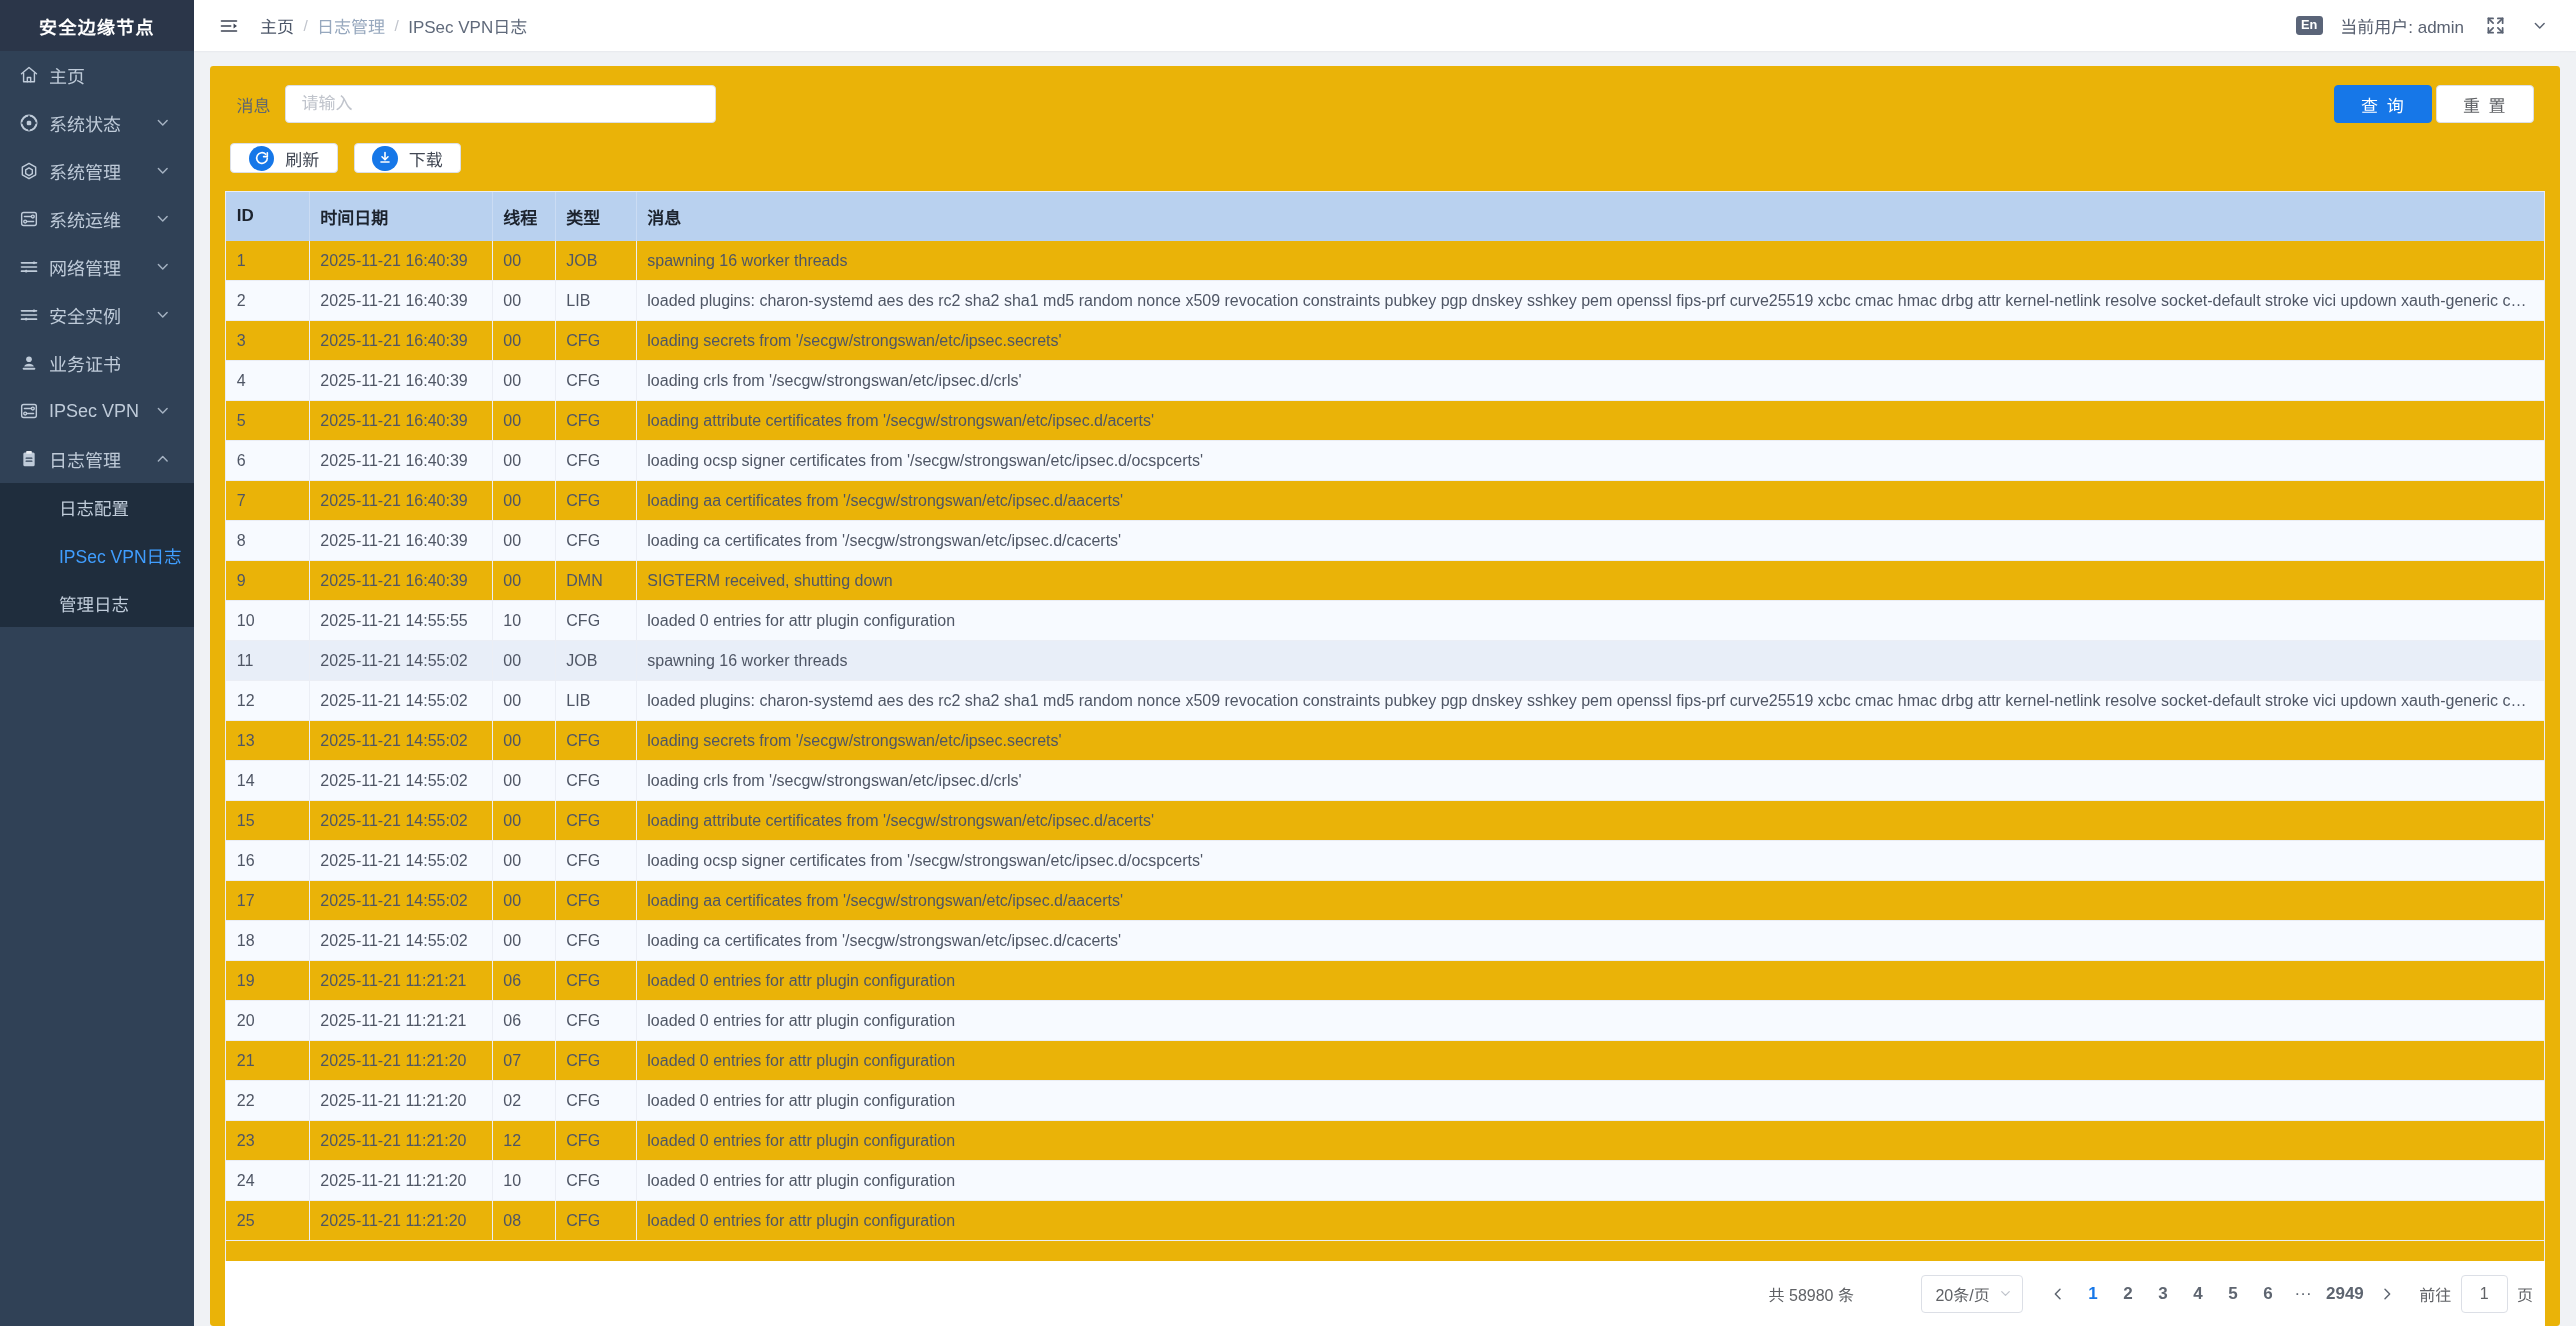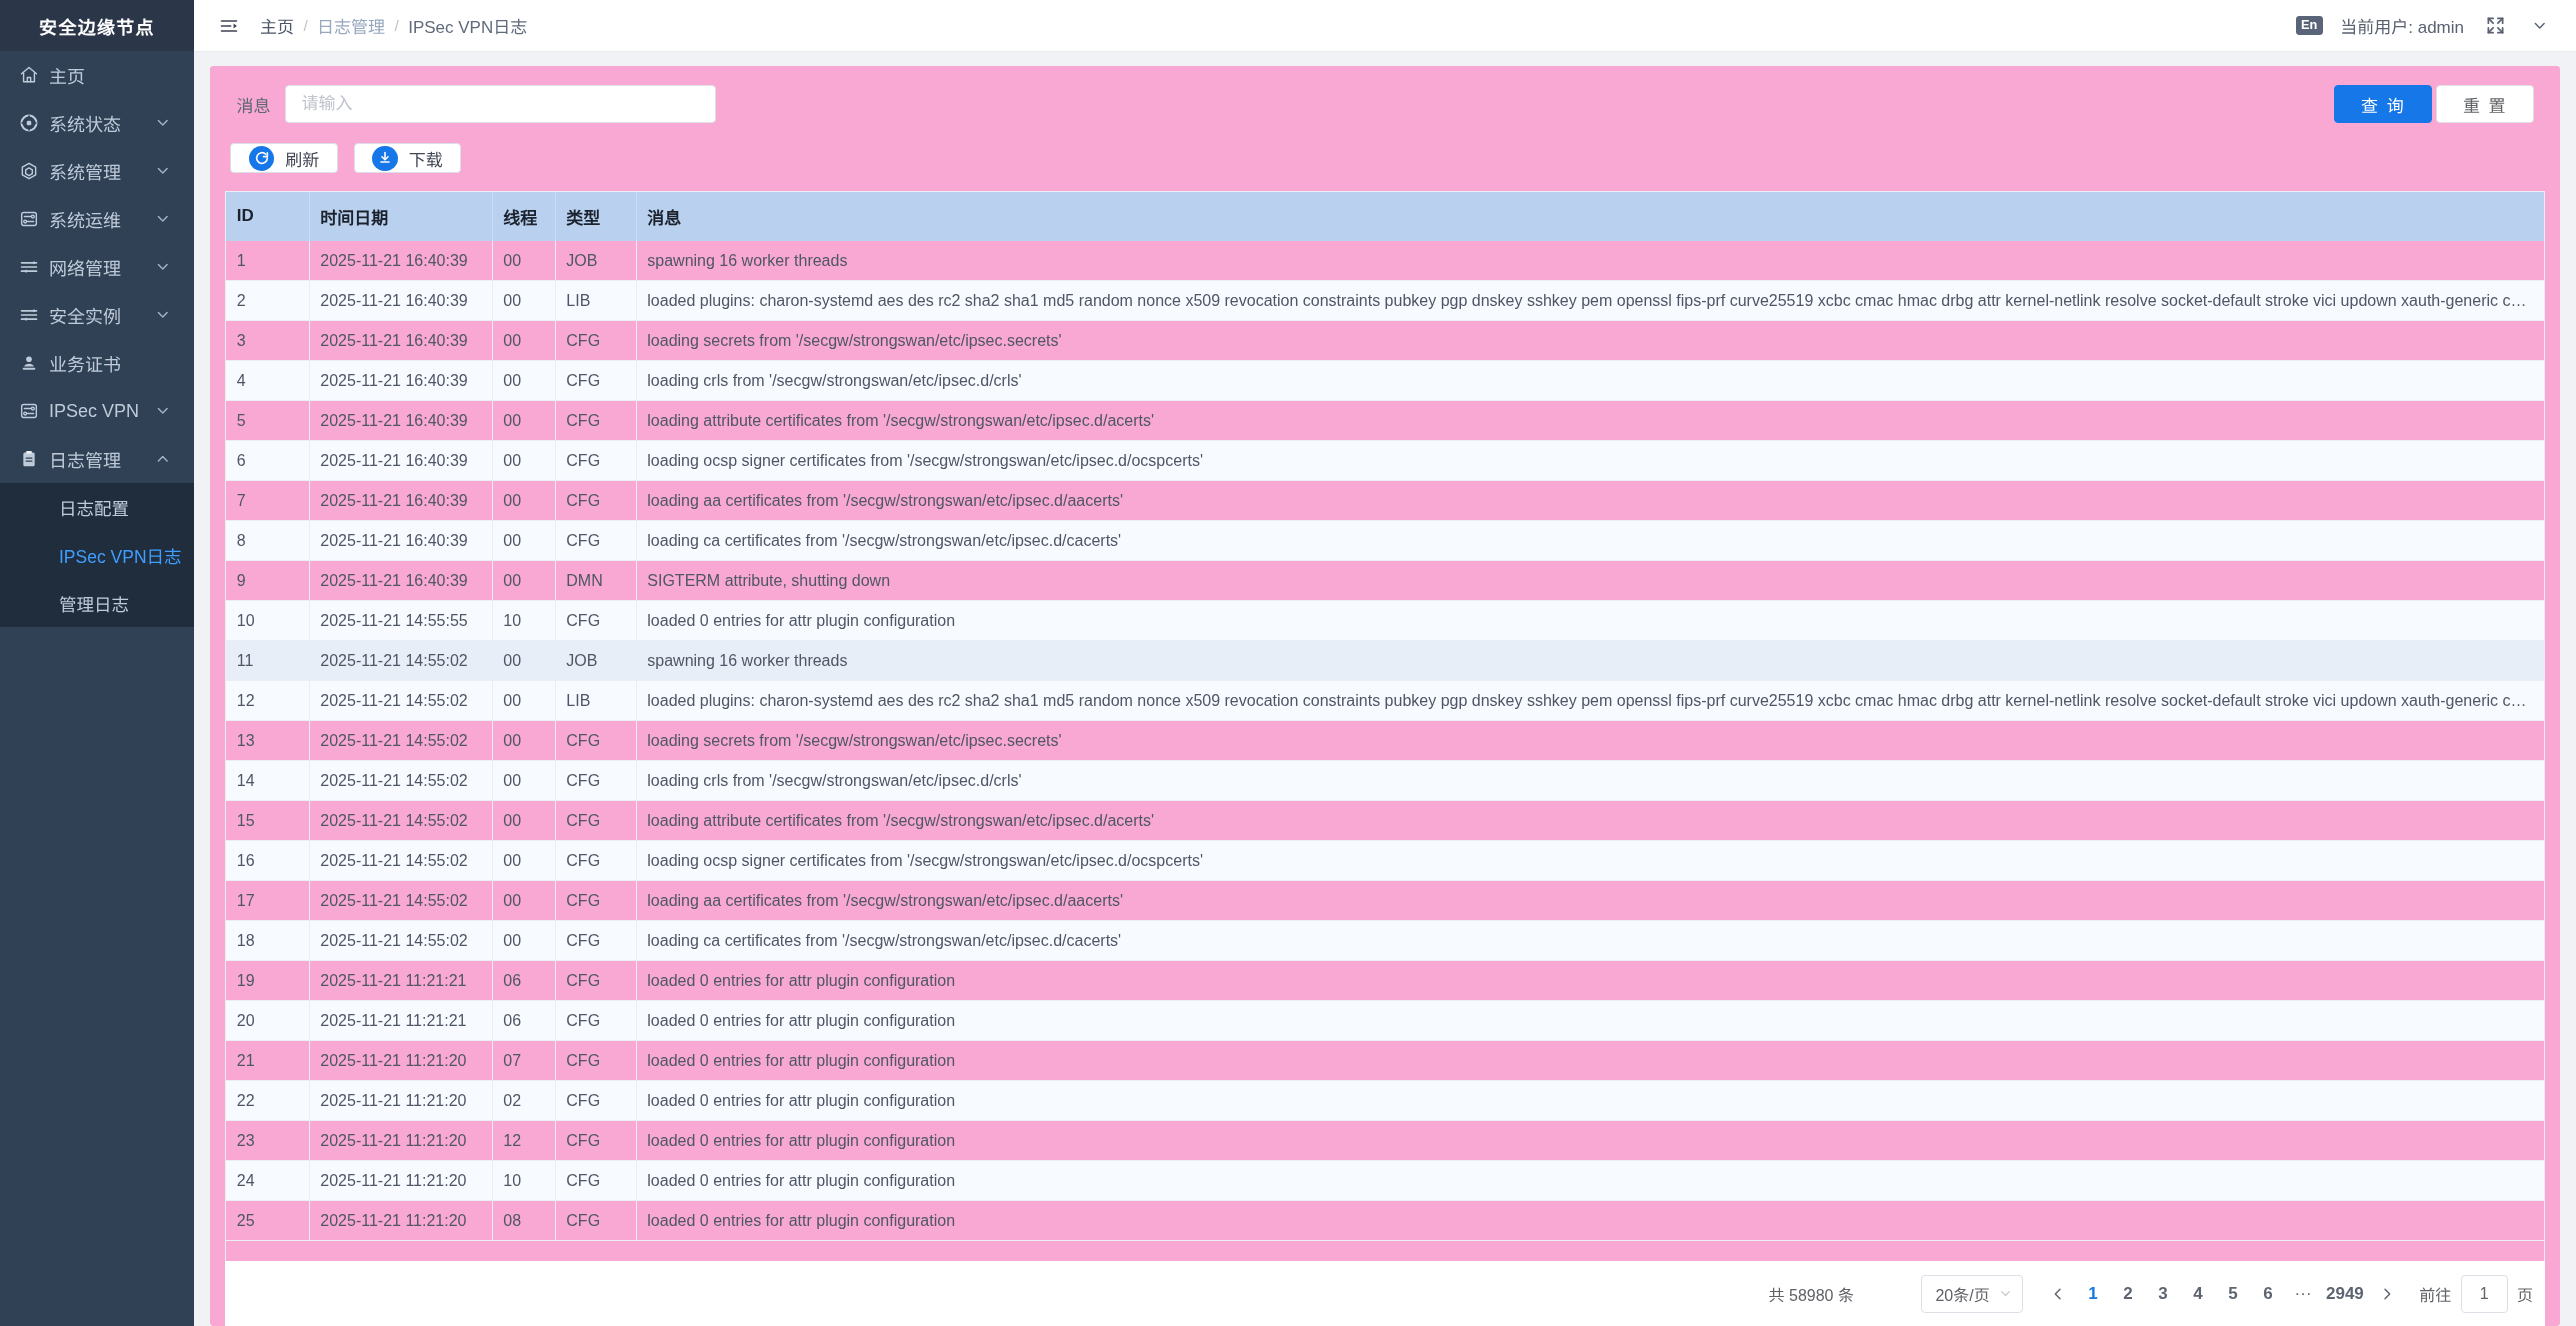--- a/index.html
+++ b/index.html
@@ -59,21 +59,21 @@
   .topbar-right { margin-left: auto; display: flex; align-items: center; gap: 17.5px; }
   .lang-badge {
     background: #5a6478; color: #fff; font-size: 12.8px; font-weight: 700;
     border-radius: 3.4px; padding: 2.7px 5.4px; line-height: 1; cursor: pointer;
   }
   .cur-user { color: #5a6272; font-size: 17px; white-space: nowrap; }
   .icon-btn { width: 27px; height: 27px; display: flex; align-items: center; justify-content: center; cursor: pointer; color: #5a6272; }
 
   .content { flex: 1; padding: 15px 16px 0 16px; min-height: 0; display: flex; flex-direction: column; }
   .panel {
-    background: #f9a8d4; border-radius: 3.4px; flex: 1;
+    background: #eab308; border-radius: 3.4px; flex: 1;
     display: flex; flex-direction: column; min-height: 0;
     padding: 0 15px; position: relative;
   }
 
   
   .search-row { display: flex; align-items: center; padding: 19px 5.4px 15px 5.4px; }
   .form-label { font-size: 17px; color: #5e6672; margin-right: 15px; width: 40px; text-align: right; }
   .text-input {
     width: 431px; height: 38px; border: 0.7px solid #dcdfe6; border-radius: 4px;
     padding: 0 15px; font-size: 17px; color: #606266; outline: none;
@@ -478,21 +478,21 @@
                     <td>2025-11-21 16:40:39</td>
                     <td>00</td>
                     <td>CFG</td>
                     <td>loading ca certificates from '/secgw/strongswan/etc/ipsec.d/cacerts'</td>
                   </tr>
                   <tr>
                     <td>9</td>
                     <td>2025-11-21 16:40:39</td>
                     <td>00</td>
                     <td>DMN</td>
-                    <td>SIGTERM attribute, shutting down</td>
+                    <td>SIGTERM received, shutting down</td>
                   </tr>
                   <tr>
                     <td>10</td>
                     <td>2025-11-21 14:55:55</td>
                     <td>10</td>
                     <td>CFG</td>
                     <td>loaded 0 entries for attr plugin configuration</td>
                   </tr>
                   <tr class="hovered">
                     <td>11</td>

